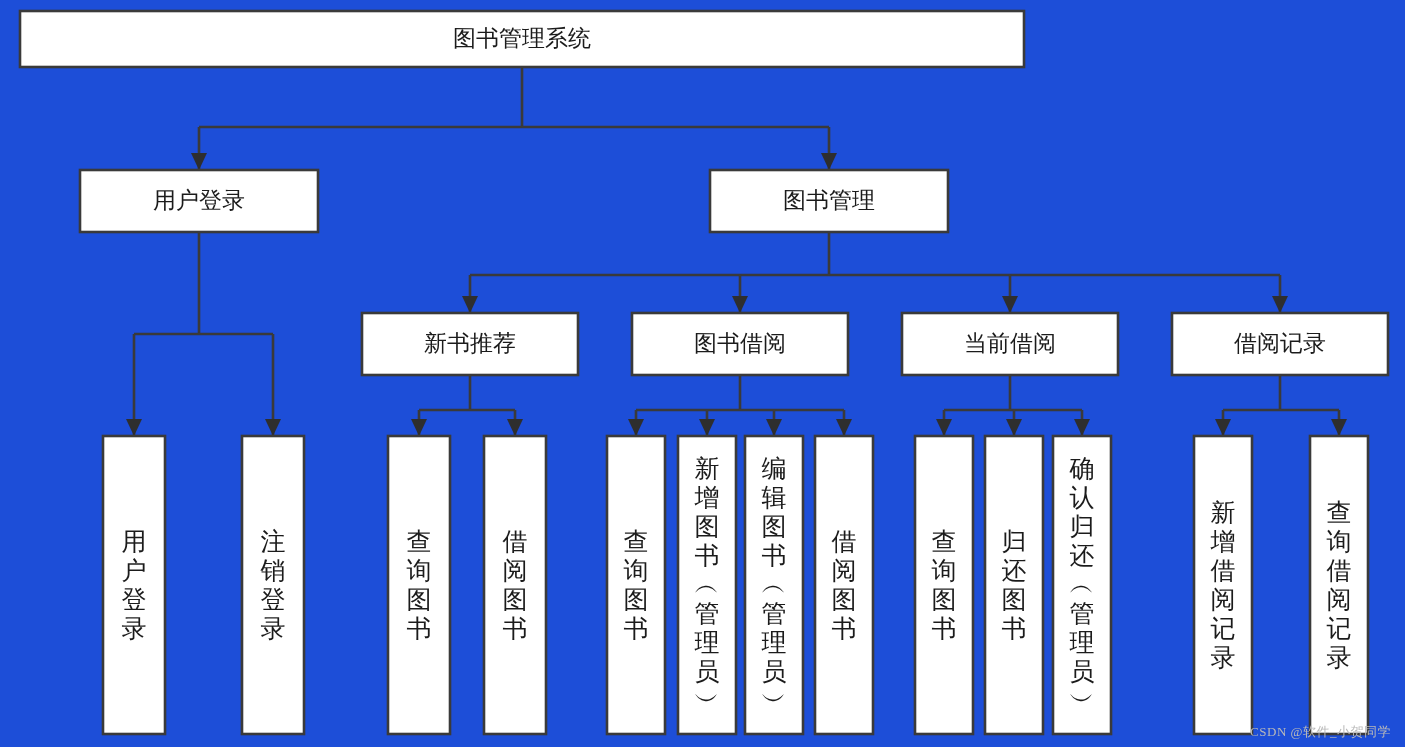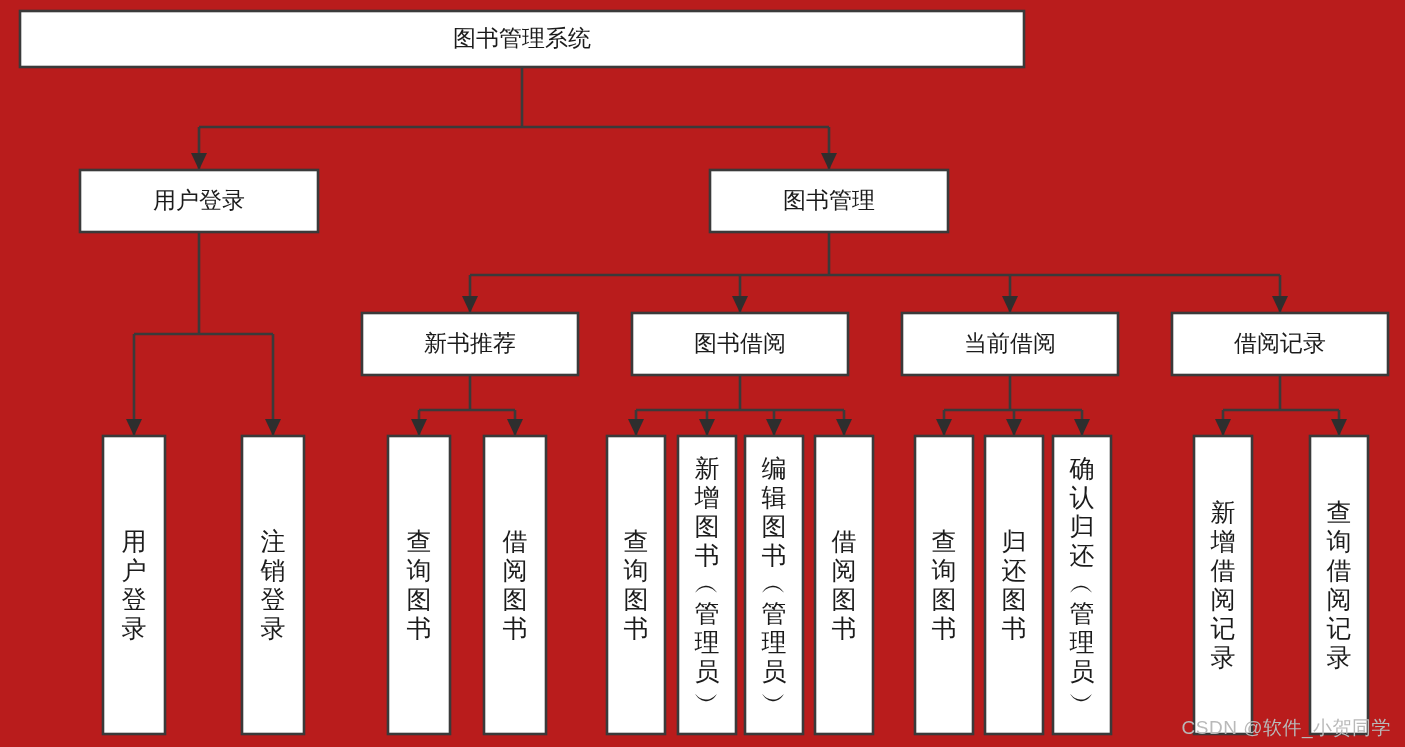--- a/index.html
+++ b/index.html
@@ -7,21 +7,21 @@
     padding: 0;
     background: #ffffff;
   }
   body {
     font-family: "Liberation Sans", "DejaVu Sans", sans-serif;
   }
   #stage {
     position: relative;
     width: 1405px;
     height: 747px;
-    background: #b91c1c;
+    background: #1d4ed8;
     overflow: hidden;
   }
   #diagram-svg {
     position: absolute;
     left: 0;
     top: 0;
     width: 1405px;
     height: 747px;
   }
   .node-box {
@@ -50,22 +50,22 @@
   .node-label-v {
     font-family: "Liberation Sans", "DejaVu Sans", sans-serif;
     font-size: 25px;
     fill: #1b1b1b;
     text-anchor: middle;
   }
   .watermark {
     position: absolute;
     right: 14px;
     bottom: 6px;
-    font-family: Liberation Sans, sans-serif;
-    font-size: 19px;
+    font-family: Liberation Serif, serif;
+    font-size: 13px;
     color: #b9b9b9;
     letter-spacing: 0.5px;
     white-space: nowrap;
     user-select: none;
   }
 </style>
 </head>
 <body>
 
 <div id="stage">

